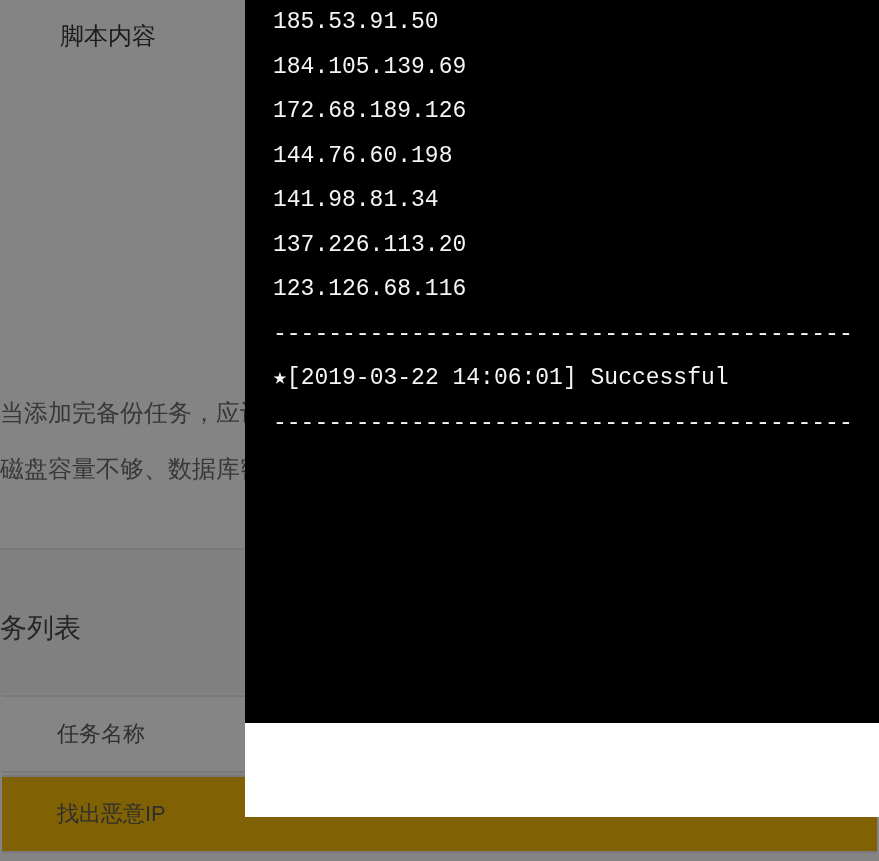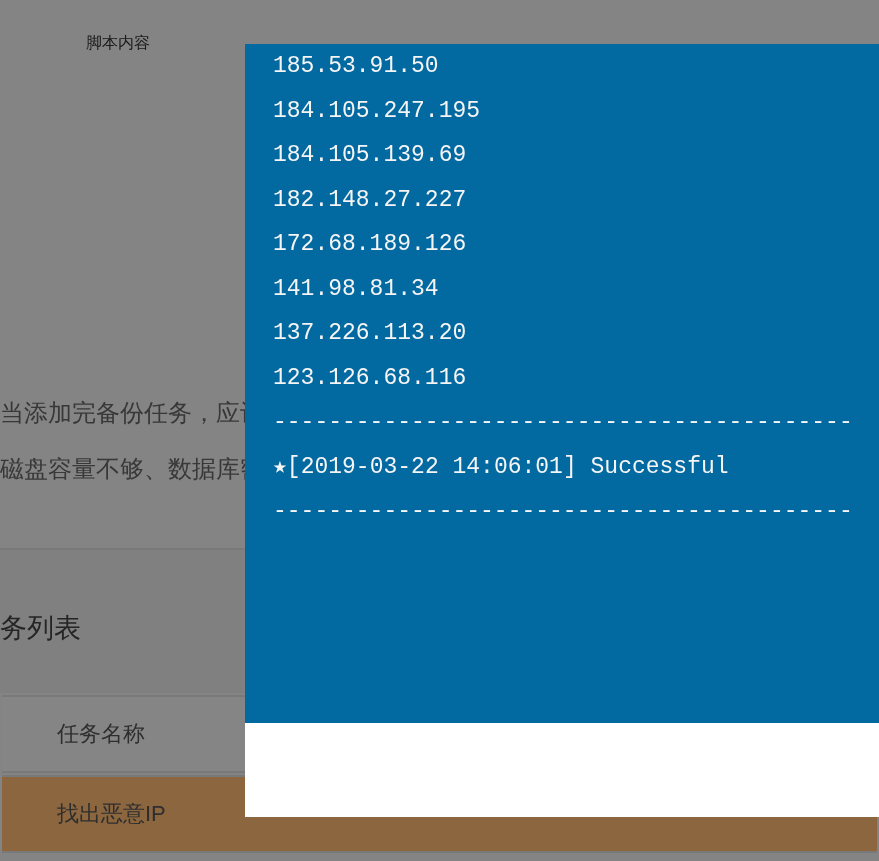--- a/index.html
+++ b/index.html
@@ -14,25 +14,24 @@
 
     .backdrop {
       position: absolute;
       top: 0; left: 0;
       width: 100%; height: 100%;
       background: #f0f0f0;
     }
 
     .bg-label-script {
       position: absolute;
-      left: 86px;
+      left: 60px;
       top: 20px;
-      font-size: 16px;
+      font-size: 24px;
       color: #333;
-      margin-top: 13px;
     }
 
     .bg-paragraph {
       position: absolute;
       left: 0;
       top: 385px;
       font-size: 24px;
       color: #666;
       line-height: 56px;
     }
@@ -57,46 +56,45 @@
       top: 693px;
       width: 100%;
     }
 
     .bg-th, .bg-td {
       border-top: 2px solid #dcdcdc;
       border-bottom: 2px solid #dcdcdc;
       padding: 22px 55px;
       font-size: 22px;
       color: #555;
-      background: #fdba74;
+      background: #eab308;
       text-align: left;
     }
 
     .bg-th { background: #f2f2f2; font-weight: normal; }
 
     .overlay {
       position: absolute;
       top: 0; left: 0;
       width: 100%; height: 100%;
       background: rgba(0,0,0,0.45);
     }
 
     .modal {
       position: absolute;
       left: 245px;
       top: 0;
       width: 634px;
       height: 723px;
-      background: #0369a1;
+      background: #000000;
       color: #f5f5f5;
       font-family: "Consolas", "Courier New", monospace;
       font-size: 23px;
       padding: 0 28px;
       overflow: hidden;
-      margin-top: 44px;
     }
 
     .modal-content {
       line-height: 44.5px;
       white-space: nowrap;
     }
 
     .ip-line { display: block; }
 
     .divider-line {
@@ -148,24 +146,23 @@
   </tbody>
     </table>
 
 </div>
 
 <div class="overlay"></div>
 
 <div class="modal">
   <div class="modal-content">
     <span class="ip-line">185.53.91.50</span>
-    <span class="ip-line">184.105.247.195</span>
     <span class="ip-line">184.105.139.69</span>
-    <span class="ip-line">182.148.27.227</span>
     <span class="ip-line">172.68.189.126</span>
+    <span class="ip-line">144.76.60.198</span>
     <span class="ip-line">141.98.81.34</span>
     <span class="ip-line">137.226.113.20</span>
     <span class="ip-line">123.126.68.116</span>
     <span class="divider-line">----------------------------------------------------------------------</span>
     <span class="status-line"><span>★</span><span>[2019-03-22 14:06:01]</span> <span>Successful</span></span>
     <span class="divider-line">----------------------------------------------------------------------</span>
   </div>
 </div>
 
 <div class="modal-footer-strip"></div>

